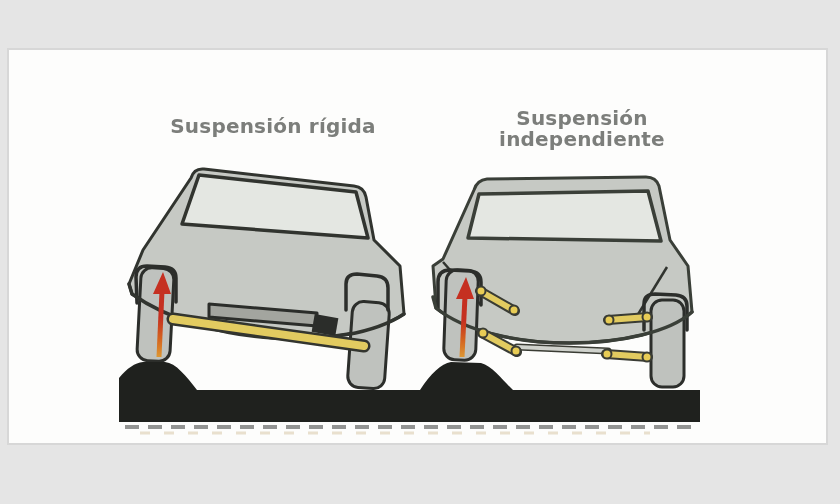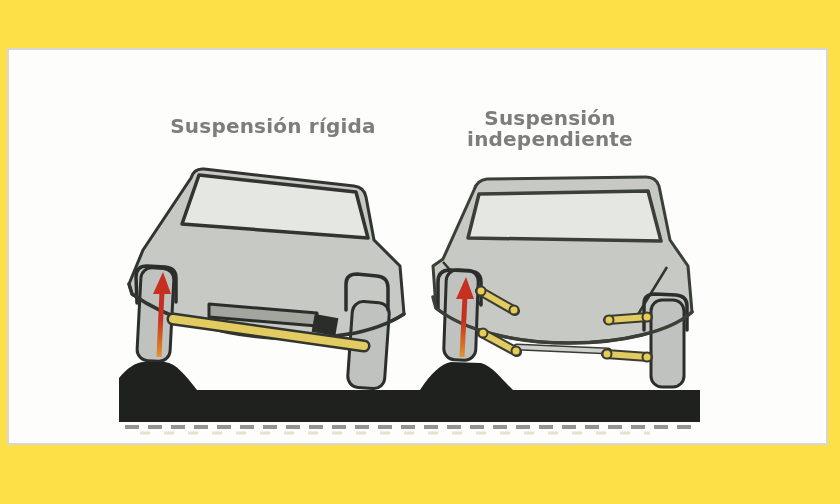--- a/index.html
+++ b/index.html
@@ -1,31 +1,31 @@
 <!DOCTYPE html>
 <html><head>
 <meta charset="utf-8">
 <style>
   html,body{margin:0;padding:0;background:#ffffff;}
   .page{
-    position:relative;width:840px;height:504px;background:#fde047;overflow:hidden;
+    position:relative;width:840px;height:504px;background:#e5e5e5;overflow:hidden;
     font-family:"DejaVu Sans","Liberation Sans",sans-serif;
   }
   .panel{
     position:absolute;left:7px;top:48px;width:817px;height:393px;
     border:2px solid #d7d7d7;background:#fdfdfc;
   }
   .diagram-svg{position:absolute;left:0;top:0;width:840px;height:504px;}
   .car-label{
     position:absolute;
     font-weight:bold;font-size:20px;line-height:21px;
     color:#7c7e7b;text-align:center;letter-spacing:.2px;
   }
   .label-left{left:133px;top:116px;width:280px;}
-  .label-right{left:460px;top:108px;width:180px;}
+  .label-right{left:492px;top:108px;width:180px;}
 </style>
 </head>
 <body>
 
 <div class="page">
   <div class="panel"></div>
 
   <div class="car-label label-left">Suspensión rígida</div>
   <div class="car-label label-right">Suspensión independiente</div>
 

